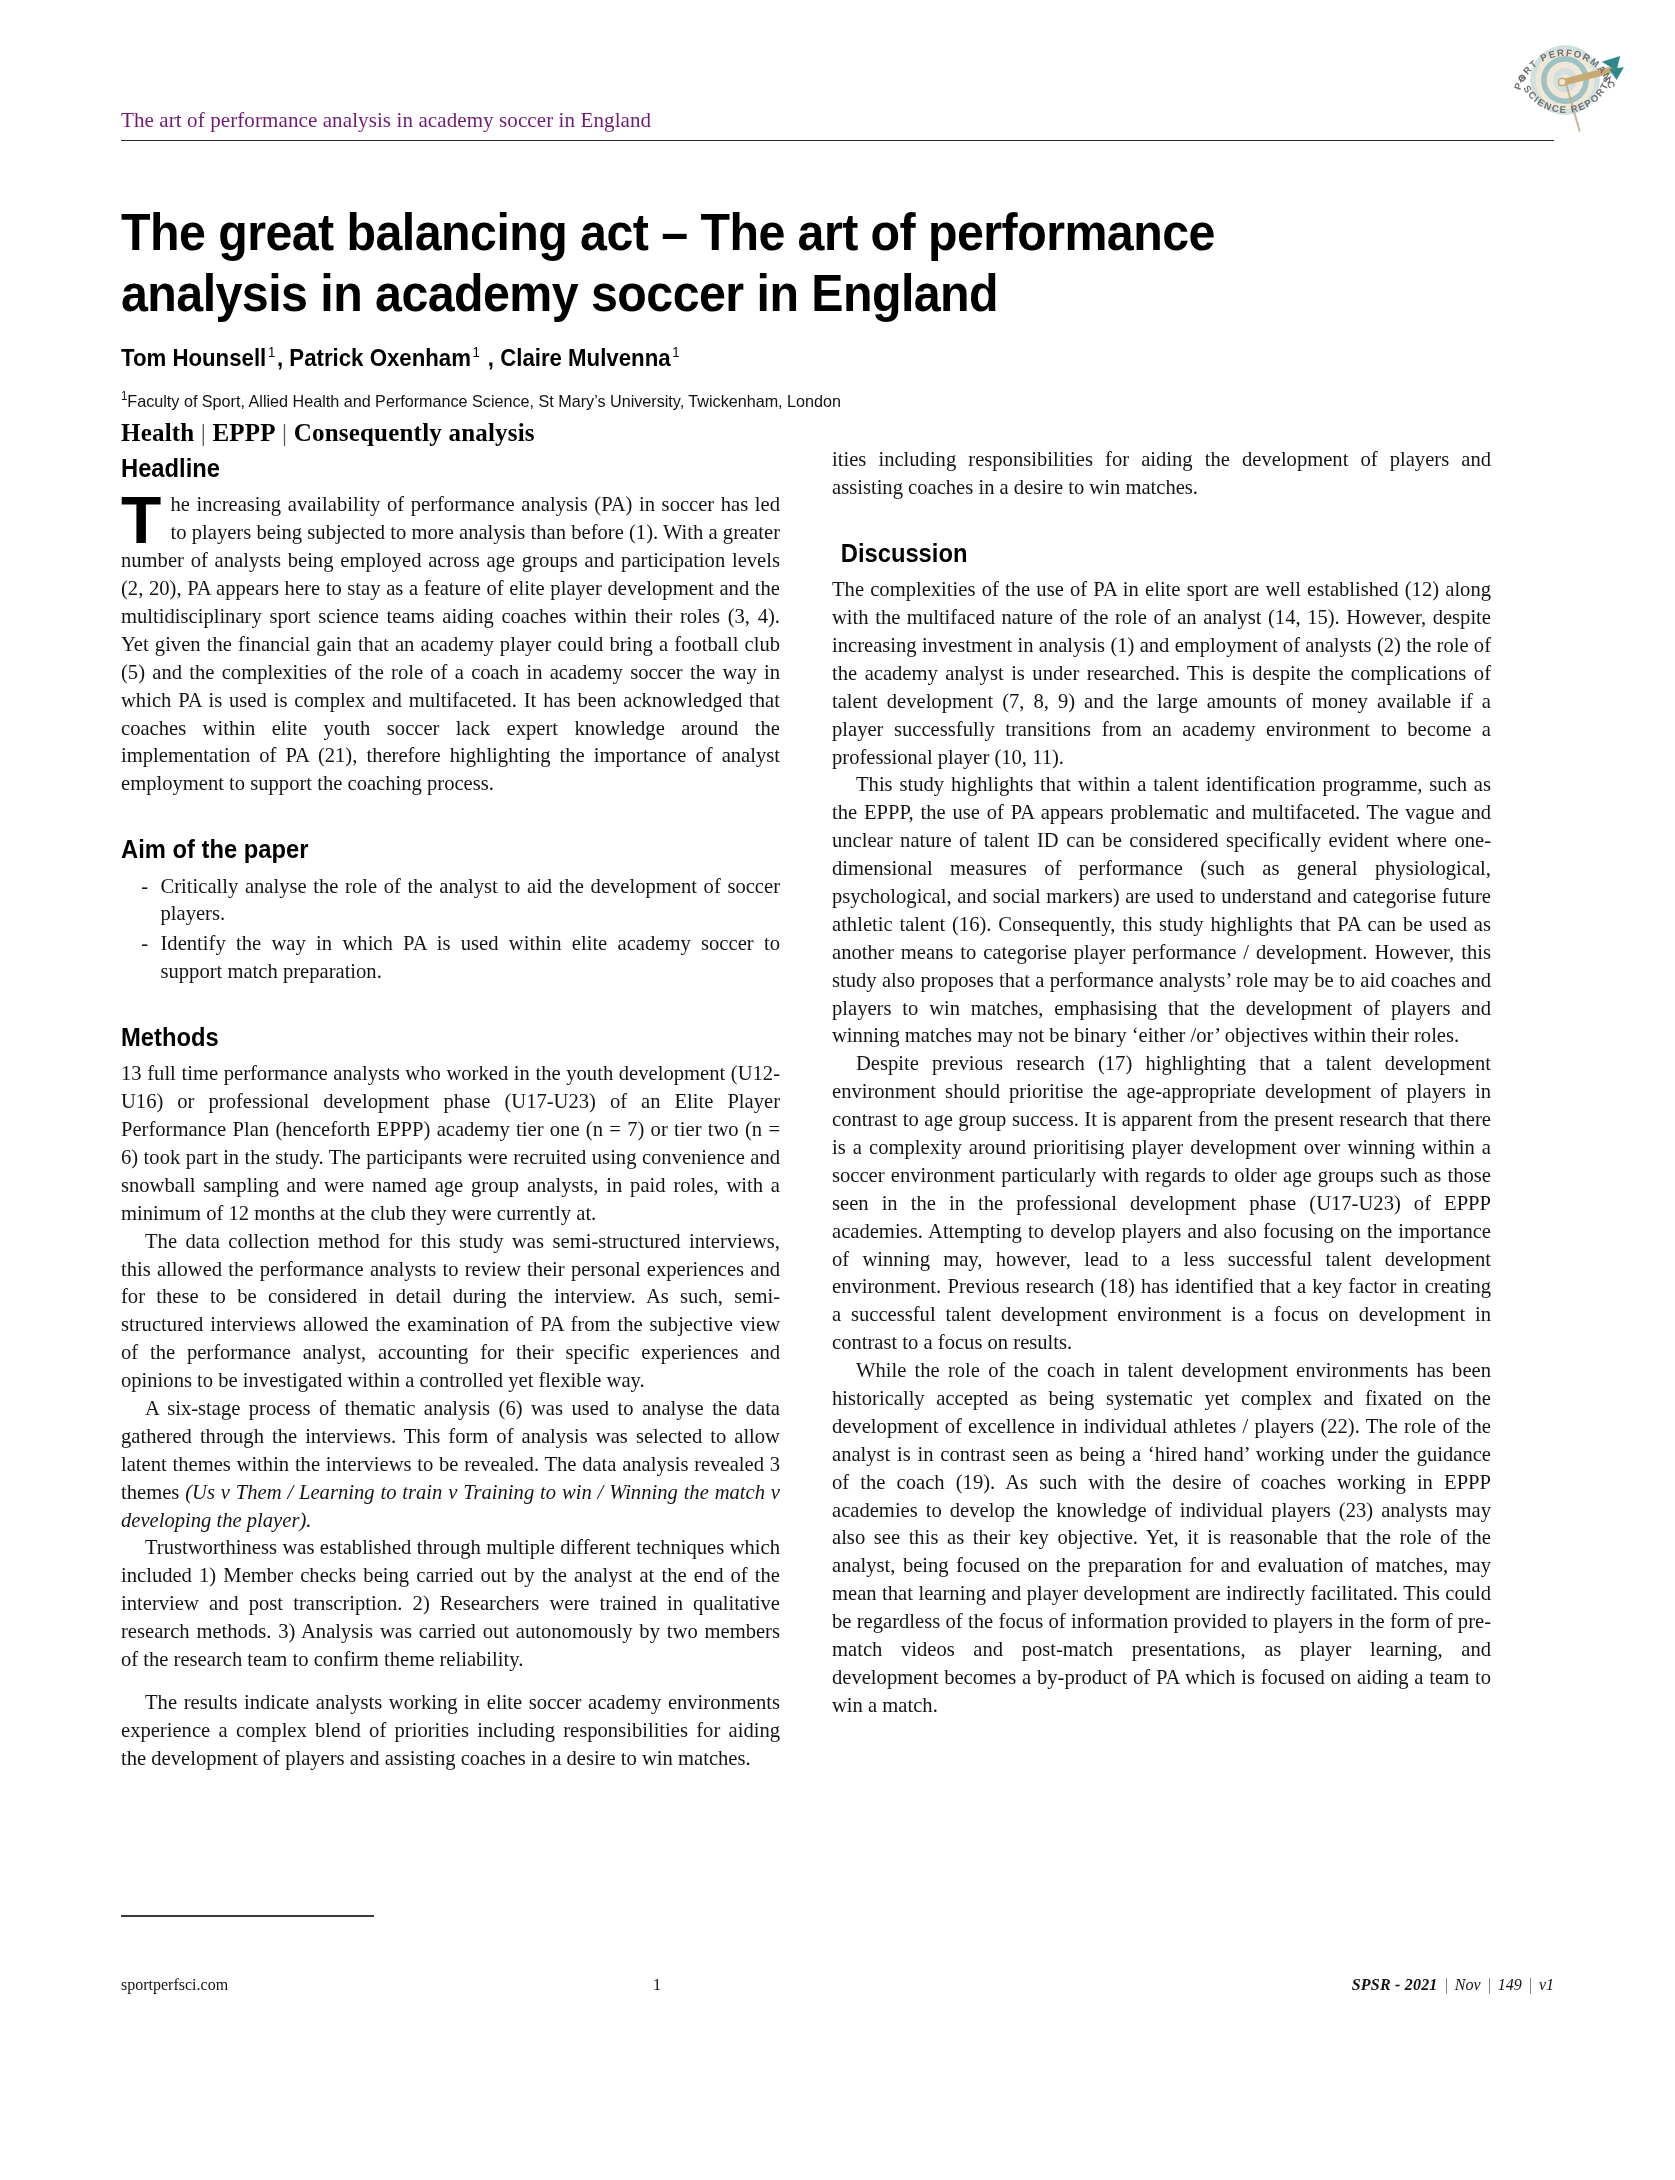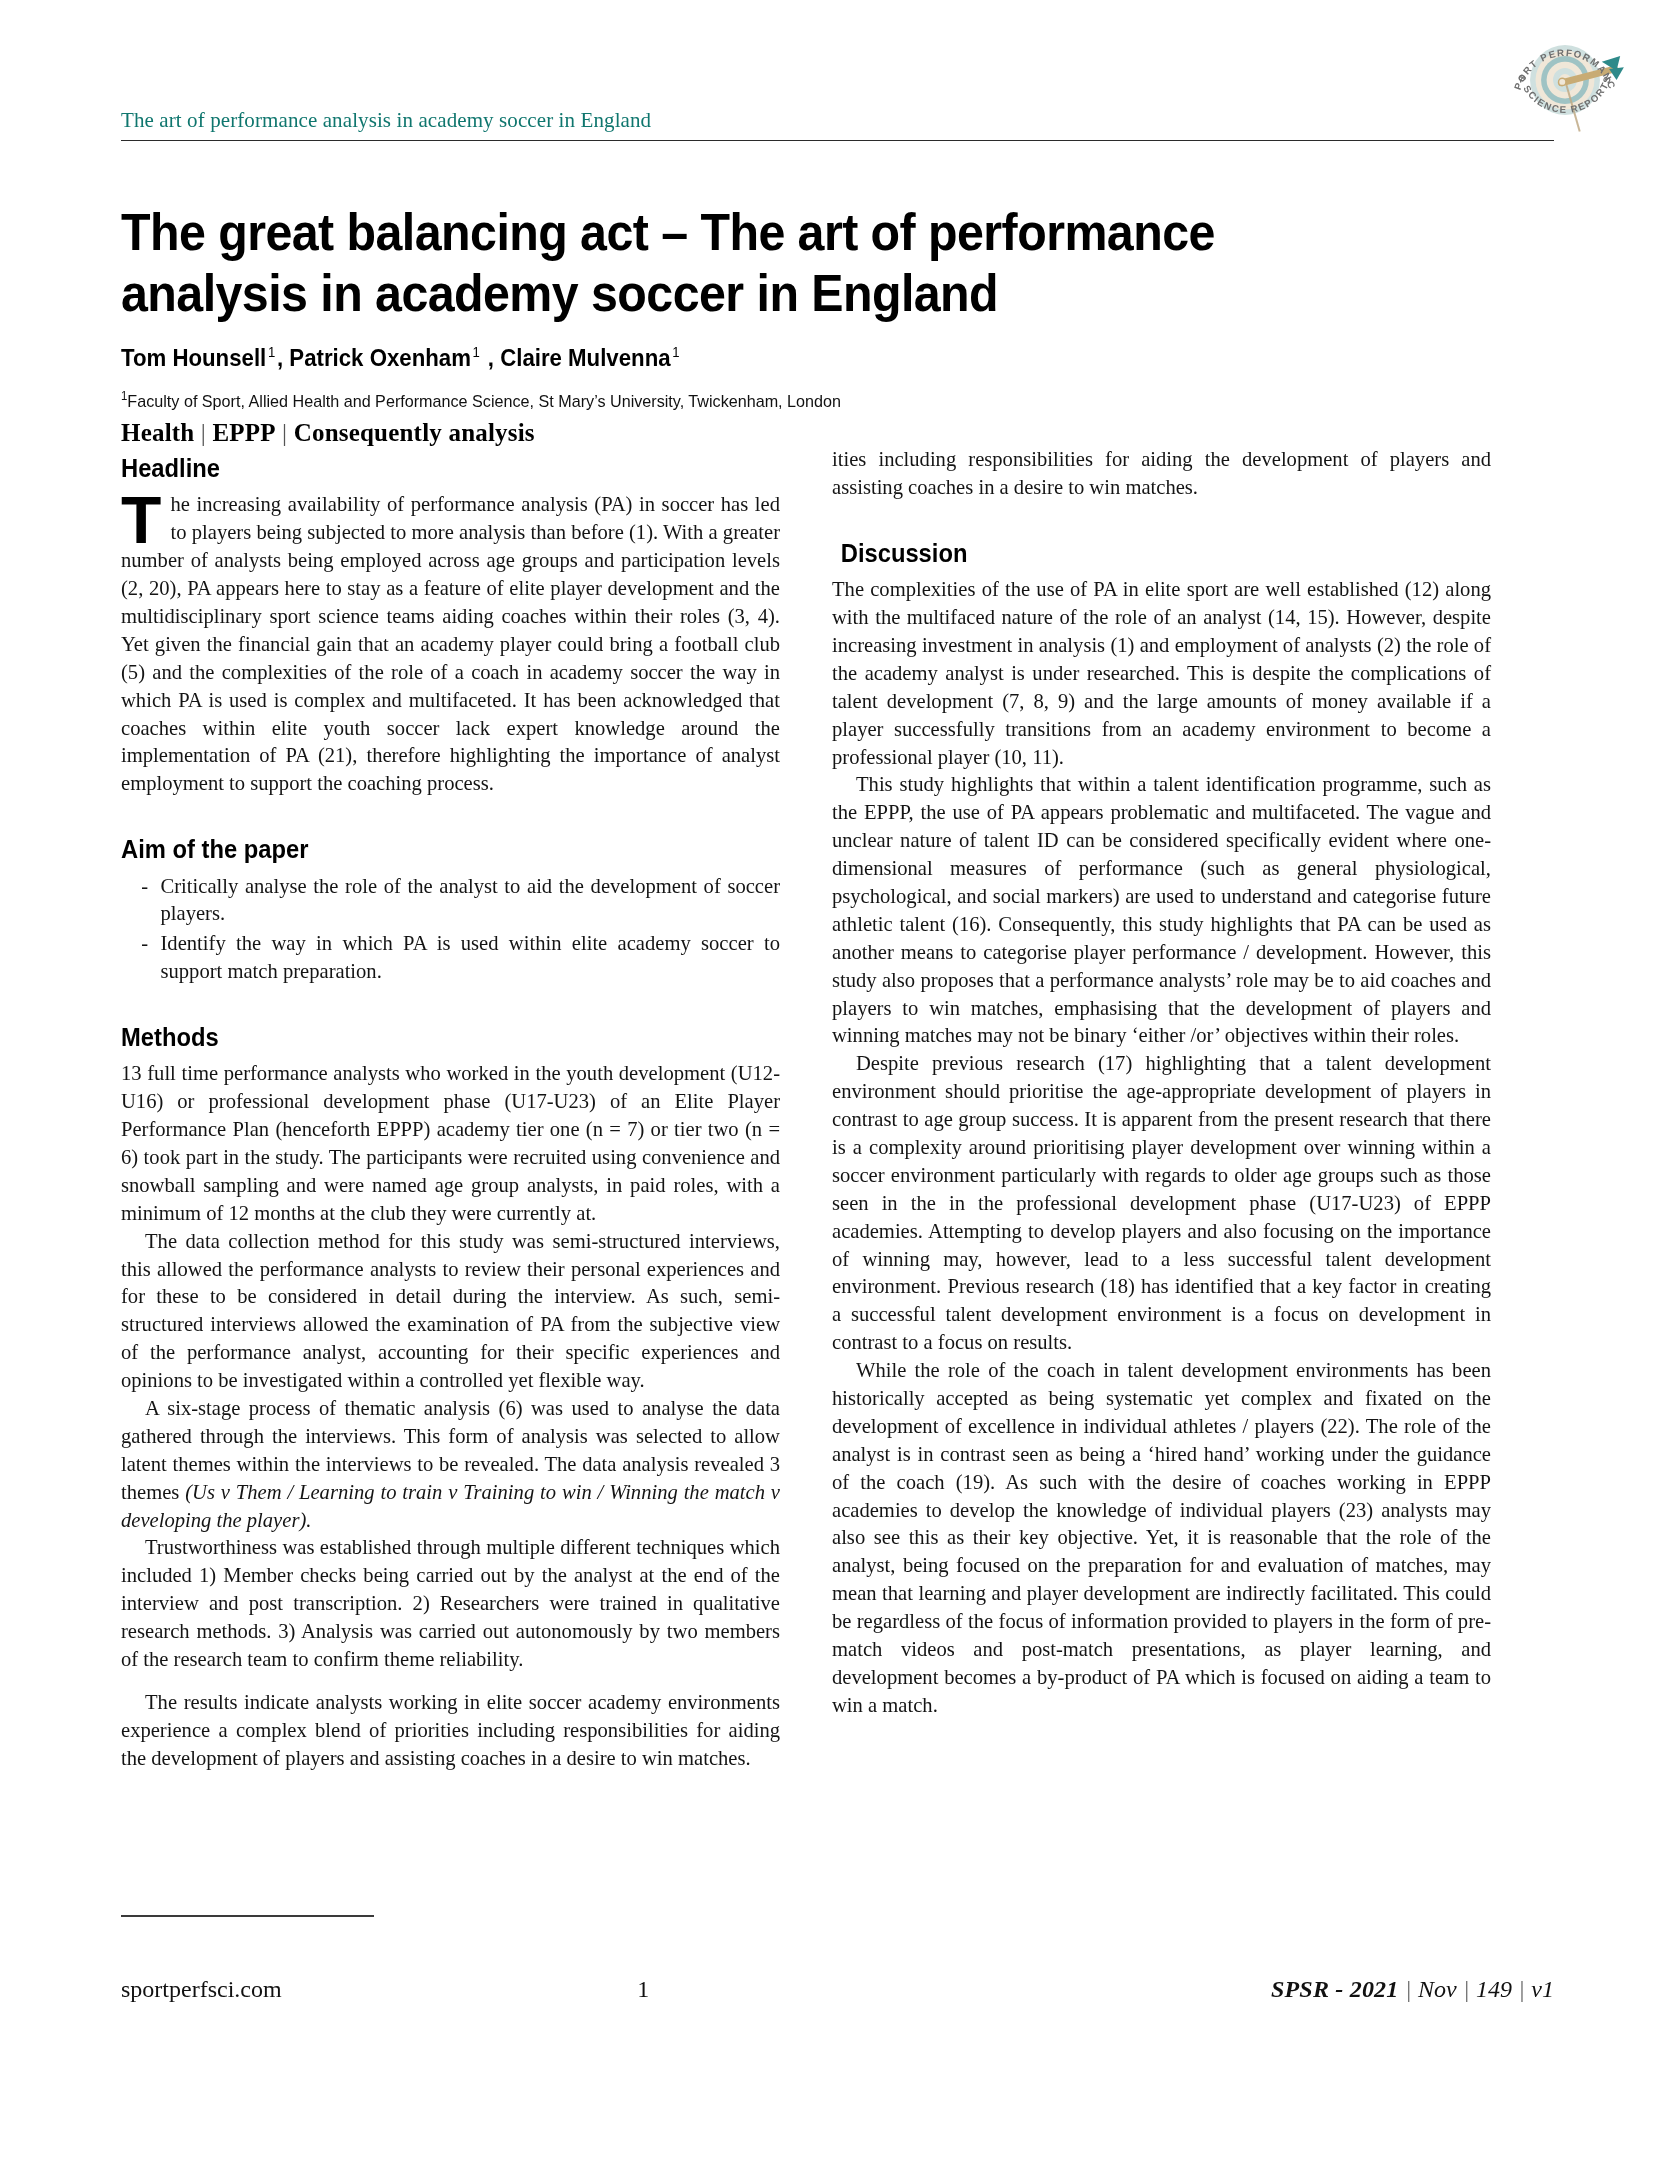--- a/index.html
+++ b/index.html
@@ -21,21 +21,21 @@
   
   .runhead-wrap {
     position: absolute;
     left: 121px;
     top: 108px;
     width: 1433px;
   }
   .runhead {
     font-family: "Liberation Serif", serif;
     font-size: 21px;
-    color: #0f766e;
+    color: #701a75;
     letter-spacing: 0.1px;
     padding-bottom: 7.3px;
   }
   .runhead-rule {
     border-bottom: 1.4px solid #2b2b2b;
     width: 100%;
   }
 
   
   .logo {
@@ -194,21 +194,21 @@
     border-bottom: 2px solid #3a3a3a;
   }
   .footer {
     position: absolute;
     left: 121px;
     top: 1976px;
     width: 1433px;
     display: flex;
     align-items: baseline;
     font-family: "Liberation Serif", serif;
-    font-size: 24px;
+    font-size: 16px;
     color: #111;
     gap: 48px;
   }
   .f-left  { flex: 0 0 auto; }
   .f-mid   { flex: 1 1 auto; text-align: center; padding-right: 266px; }
   .f-right { flex: 0 0 auto; white-space: nowrap; font-style: italic; }
   .f-right .bold { font-weight: bold; letter-spacing: 0.2px; }
   .f-sep { color: #666; padding: 0 6.4px; }
 </style>
 </head>

